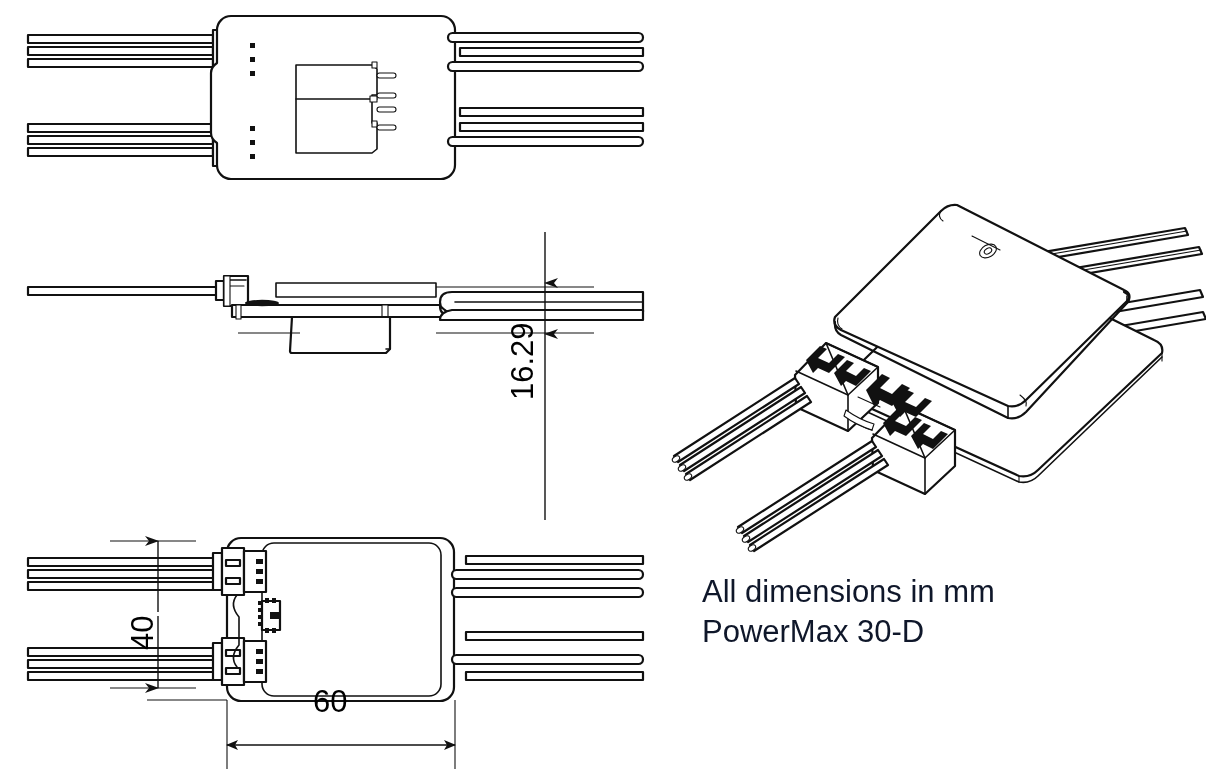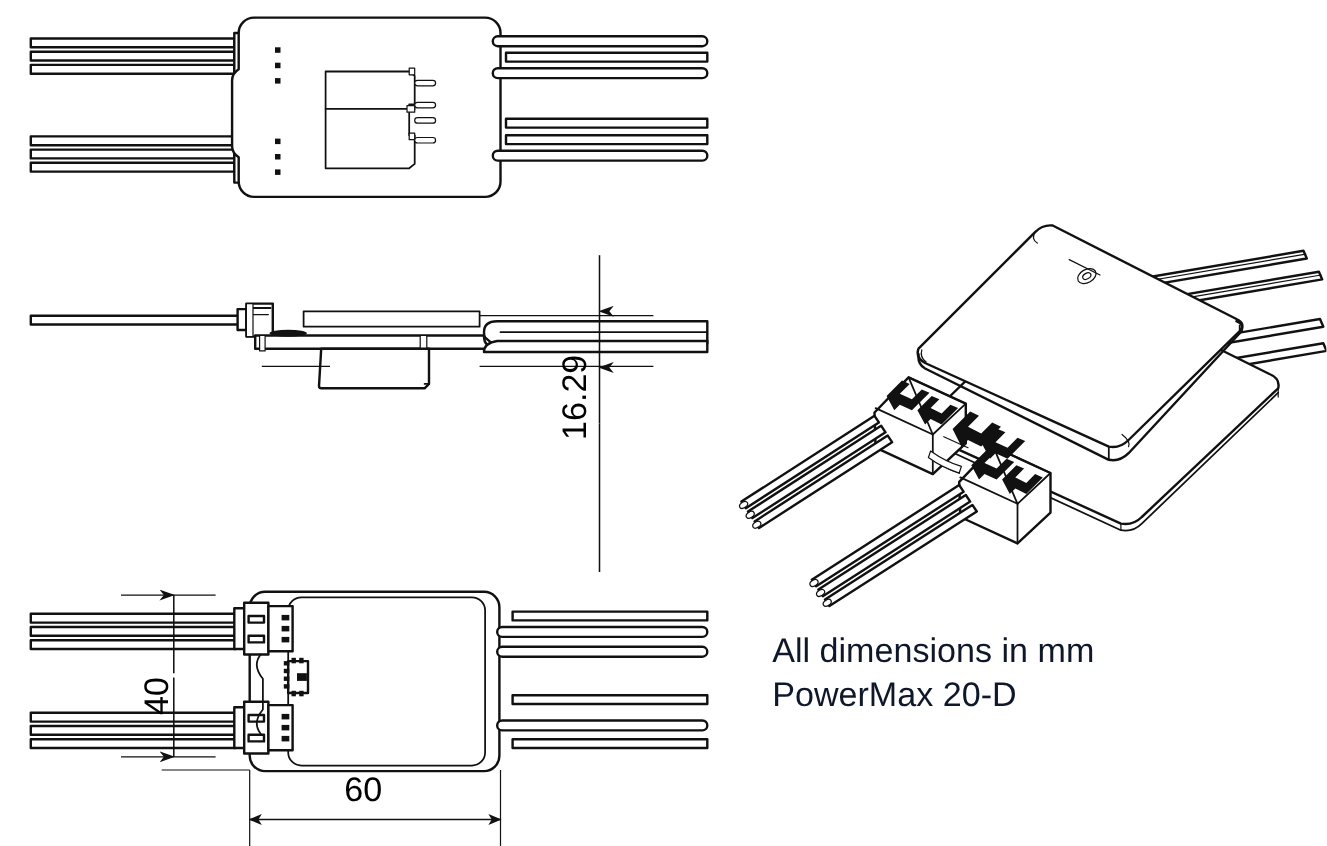--- a/index.html
+++ b/index.html
@@ -60,21 +60,21 @@
     transform-origin: left top;
   }
   #dim-40-label {
     left: 125px;
     top: 650px;
     transform: rotate(-90deg);
     transform-origin: left top;
   }
   #dim-60-label {
     left: 313px;
-    top: 700px;
+    top: 684px;
   }
 </style>
 </head>
 <body>
 
 <div id="drawing-sheet">
 
   <svg id="sheet-svg" viewBox="0 0 1206 769" xmlns="http://www.w3.org/2000/svg">
     <defs>
       <marker id="arrowEnd" markerWidth="14" markerHeight="14" refX="11" refY="5" orient="auto" markerUnits="userSpaceOnUse">
@@ -427,16 +427,16 @@
   </svg>
 
   <div class="dim-text" id="dim-16-label">16.29</div>
 
   <div class="dim-text" id="dim-40-label">40</div>
 
   <div class="dim-text" id="dim-60-label">60</div>
 
   <div class="notes-block">
     <div class="note-line">All dimensions in mm</div>
-    <div class="note-line">PowerMax 20-D</div>
+    <div class="note-line">PowerMax 30-D</div>
   </div>
 
 </div>
 
 </body></html>

